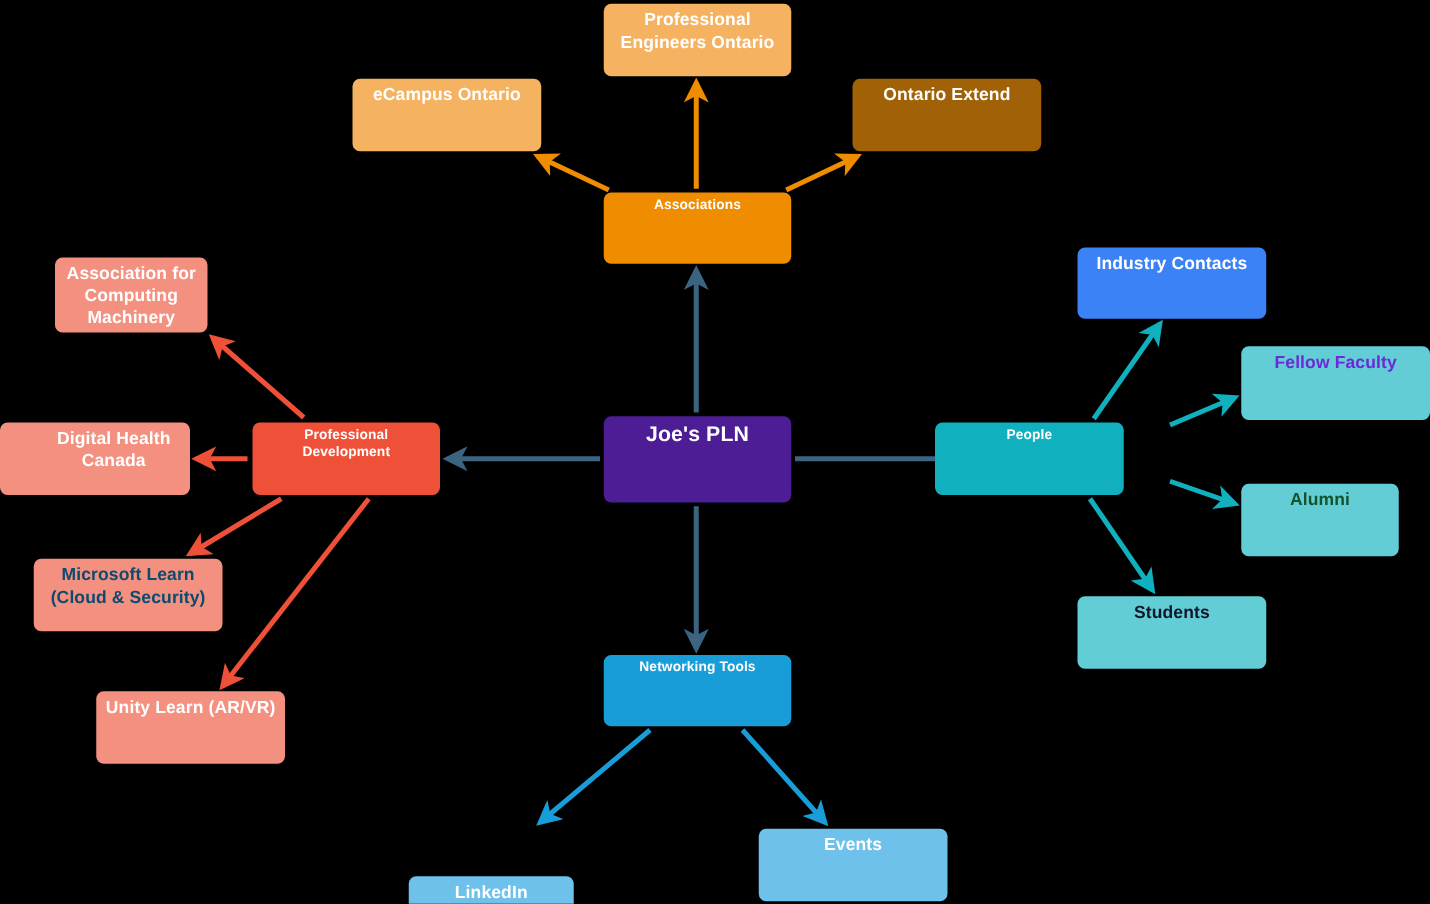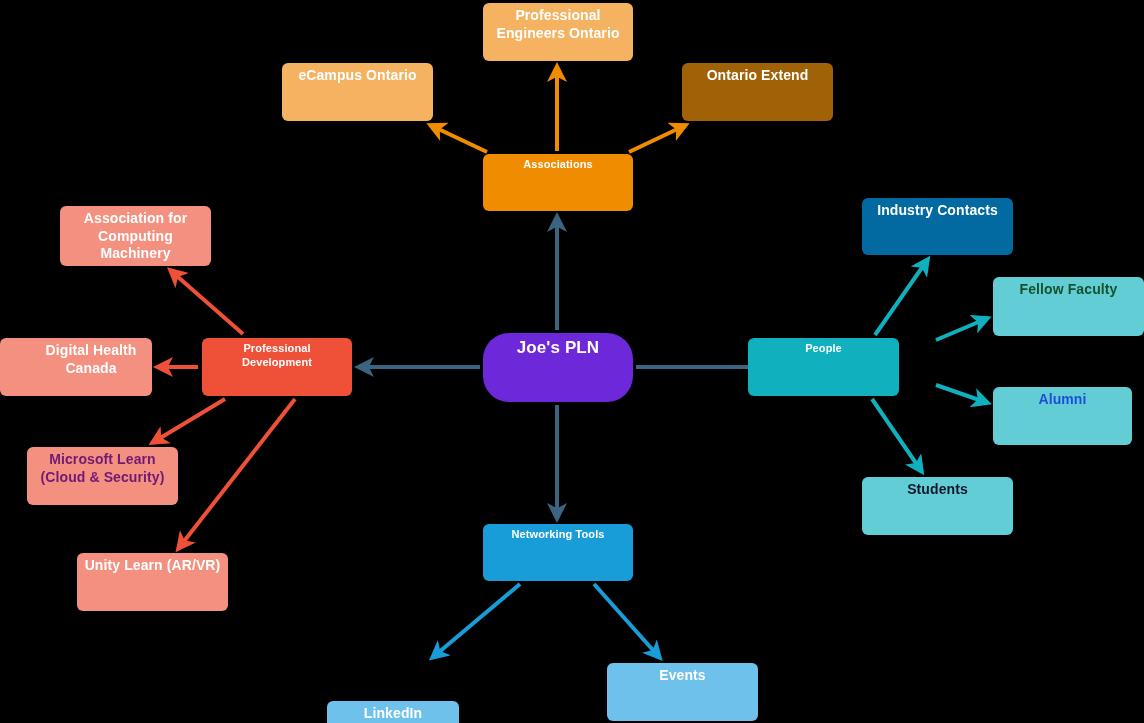--- a/index.html
+++ b/index.html
@@ -48,38 +48,38 @@
         <line x1="295" y1="399" x2="178" y2="549" stroke="#ef5138" stroke-width="4" marker-end="url(#ah-ef5138)"></line>
         <line x1="875" y1="335" x2="928" y2="259" stroke="#10b0bf" stroke-width="4" marker-end="url(#ah-10b0bf)"></line>
         <line x1="936" y1="340" x2="988" y2="318" stroke="#10b0bf" stroke-width="4" marker-end="url(#ah-10b0bf)"></line>
         <line x1="936" y1="385" x2="988" y2="403" stroke="#10b0bf" stroke-width="4" marker-end="url(#ah-10b0bf)"></line>
         <line x1="872" y1="399" x2="922" y2="472" stroke="#10b0bf" stroke-width="4" marker-end="url(#ah-10b0bf)"></line>
         <line x1="520" y1="584" x2="432" y2="658" stroke="#189dd9" stroke-width="4" marker-end="url(#ah-189dd9)"></line>
         <line x1="594" y1="584" x2="660" y2="658" stroke="#189dd9" stroke-width="4" marker-end="url(#ah-189dd9)"></line>
       </g>
   </svg>
   <div id="node-layer">
-      <div class="node center" style="left: 483px; top: 333px; width: 150px; height: 69px; background: #6d28d9; color: rgb(255, 255, 255); border-radius: 26px;"><span>Joe's PLN</span></div>
+      <div class="node center" style="left: 483px; top: 333px; width: 150px; height: 69px; background: #4c1d95; color: rgb(255, 255, 255);"><span>Joe's PLN</span></div>
       <div class="node hub" style="left: 483px; top: 154px; width: 150px; height: 57px; background: rgb(240, 140, 0); color: rgb(255, 255, 255);"><span>Associations</span></div>
       <div class="node leaf" style="left: 483px; top: 3px; width: 150px; height: 58px; background: rgb(245, 178, 96); color: rgb(255, 255, 255);"><span>Professional
 Engineers Ontario</span></div>
       <div class="node leaf" style="left: 282px; top: 63px; width: 151px; height: 58px; background: rgb(245, 178, 96); color: rgb(255, 255, 255);"><span>eCampus Ontario</span></div>
       <div class="node leaf" style="left: 682px; top: 63px; width: 151px; height: 58px; background: #a16207; color: rgb(255, 255, 255);"><span>Ontario Extend</span></div>
       <div class="node hub" style="left: 202px; top: 338px; width: 150px; height: 58px; background: rgb(239, 81, 56); color: rgb(255, 255, 255);"><span>Professional
 Development</span></div>
-      <div class="node leaf" style="left: 60px; top: 206px; width: 151px; height: 60px; background: rgb(243, 144, 127); color: rgb(255, 255, 255);"><span>Association for
+      <div class="node leaf" style="left: 44px; top: 206px; width: 122px; height: 60px; background: rgb(243, 144, 127); color: rgb(255, 255, 255);"><span>Association for
 Computing
 Machinery</span></div>
       <div class="node leaf" style="left: 0px; top: 338px; width: 152px; height: 58px; background: rgb(243, 144, 127); color: rgb(255, 255, 255); padding-left: 36px;"><span>Digital Health
 Canada</span></div>
-      <div class="node leaf" style="left: 27px; top: 447px; width: 151px; height: 58px; background: rgb(243, 144, 127); color: #701a75;"><span>Microsoft Learn
+      <div class="node leaf" style="left: 27px; top: 447px; width: 151px; height: 58px; background: rgb(243, 144, 127); color: #0c4a6e;"><span>Microsoft Learn
 (Cloud &amp; Security)</span></div>
       <div class="node leaf" style="left: 77px; top: 553px; width: 151px; height: 58px; background: rgb(243, 144, 127); color: rgb(255, 255, 255);"><span>Unity Learn (AR/VR)</span></div>
       <div class="node hub" style="left: 748px; top: 338px; width: 151px; height: 58px; background: rgb(16, 176, 191); color: rgb(255, 255, 255);"><span>People</span></div>
-      <div class="node leaf" style="left: 862px; top: 198px; width: 151px; height: 57px; background: #0369a1; color: rgb(255, 255, 255);"><span>Industry Contacts</span></div>
-      <div class="node leaf" style="left: 993px; top: 277px; width: 151px; height: 59px; background: rgb(99, 205, 214); color: #14532d;"><span>Fellow Faculty</span></div>
-      <div class="node leaf" style="left: 993px; top: 387px; width: 139px; height: 58px; background: rgb(99, 205, 214); color: #1d4ed8;"><span>Alumni</span></div>
+      <div class="node leaf" style="left: 862px; top: 198px; width: 151px; height: 57px; background: #3b82f6; color: rgb(255, 255, 255);"><span>Industry Contacts</span></div>
+      <div class="node leaf" style="left: 993px; top: 277px; width: 151px; height: 59px; background: rgb(99, 205, 214); color: #6d28d9;"><span>Fellow Faculty</span></div>
+      <div class="node leaf" style="left: 993px; top: 387px; width: 126px; height: 58px; background: rgb(99, 205, 214); color: #14532d;"><span>Alumni</span></div>
       <div class="node leaf" style="left: 862px; top: 477px; width: 151px; height: 58px; background: rgb(99, 205, 214); color: #0f172a;"><span>Students</span></div>
       <div class="node hub" style="left: 483px; top: 524px; width: 150px; height: 57px; background: rgb(24, 157, 217); color: rgb(255, 255, 255);"><span>Networking Tools</span></div>
       <div class="node leaf" style="left: 327px; top: 701px; width: 132px; height: 58px; background: rgb(110, 193, 234); color: rgb(255, 255, 255);"><span>LinkedIn</span></div>
       <div class="node leaf" style="left: 607px; top: 663px; width: 151px; height: 58px; background: rgb(110, 193, 234); color: rgb(255, 255, 255);"><span>Events</span></div>
     </div>
 </div>
 
 </body></html>

